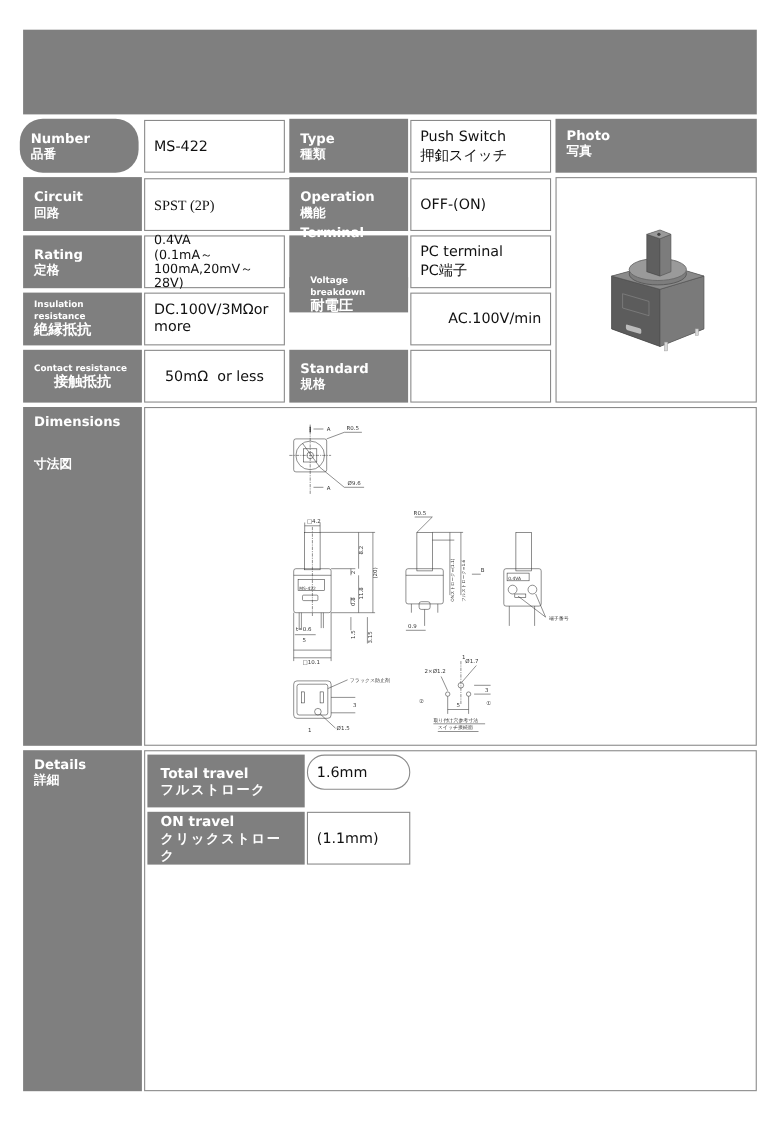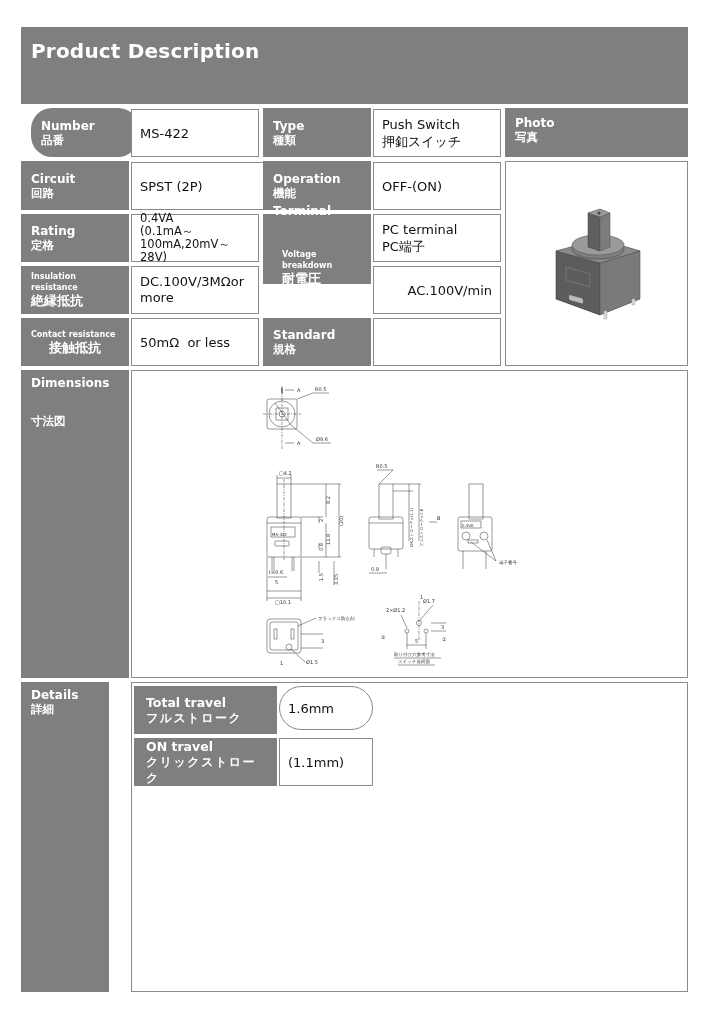--- a/index.html
+++ b/index.html
@@ -22,24 +22,23 @@
   .dims { display: block; }
   .sub-lbl { padding: 0 12px; display: flex; flex-direction: column; justify-content: center; }
   .sub-lbl .en { font-size: 12.5px; font-weight: bold; line-height: 15px; }
   .sub-lbl .jp { font-size: 12px; font-weight: bold; line-height: 16px; letter-spacing: 1.5px; }
   svg text { font-family: "DejaVu Sans", sans-serif; }
 </style>
 </head>
 <body>
 
 <div class="abs dark header">
-  <div class="t1">Product Description</div>
-</div>
-
-<div class="abs dark lbl" style="left:31px;top:108px;width:108px;height:49px;border-radius:21px;">
+</div>
+
+<div class="abs dark lbl" style="left:18px;top:108px;width:108px;height:49px;border-radius:21px;">
   <div class="en">Number</div>
   <div class="jp">品番</div>
 </div>
 <div class="abs light val big" style="left:131px;top:109px;width:128px;height:48px;">
   <span>MS-422</span>
 </div>
 <div class="abs dark lbl" style="left:263px;top:108px;width:108px;height:49px;">
   <div class="en">Type</div>
   <div class="jp">種類</div>
 </div>
@@ -49,21 +48,21 @@
 </div>
 <div class="abs dark lbl top" style="left:505px;top:108px;width:183px;height:49px;padding-top:8px;">
   <div class="en">Photo</div>
   <div class="jp">写真</div>
 </div>
 
 <div class="abs dark lbl" style="left:21px;top:161px;width:108px;height:49px;">
   <div class="en">Circuit</div>
   <div class="jp">回路</div>
 </div>
-<div class="abs light val big" style="left:131px;top:162px;width:152px;height:48px;">
+<div class="abs light val big" style="left:131px;top:162px;width:152px;height:48px;font-family:Liberation Serif, serif;">
   <span>SPST (2P)</span>
 </div>
 <div class="abs dark lbl" style="left:263px;top:161px;width:108px;height:49px;">
   <div class="en">Operation</div>
   <div class="jp">機能</div>
 </div>
 <div class="abs light val big" style="left:373px;top:162px;width:128px;height:48px;">
   <span>OFF-(ON)</span>
 </div>
 
@@ -124,21 +123,21 @@
 </div>
 <div class="abs light val big" style="left:373px;top:266px;width:128px;height:48px;text-align:right;">
   <span>AC.100V/min</span>
 </div>
 
 <div class="abs dark lbl" style="left:21px;top:318px;width:108px;height:48px;">
   <div class="en small">Contact resistance</div>
   <div class="jp" style="font-size:13px;line-height:16px;text-align:center;">接触抵抗</div>
 </div>
 <div class="abs light val big" style="left:131px;top:318px;width:128px;height:48px;">
-  <span style="white-space:pre;">50mΩ  or less</span>
+  <span style="white-space:pre;text-align:center;">50mΩ  or less</span>
 </div>
 <div class="abs dark lbl" style="left:263px;top:318px;width:108px;height:48px;">
   <div class="en">Standard</div>
   <div class="jp">規格</div>
 </div>
 <div class="abs light val" style="left:373px;top:318px;width:128px;height:48px;">
   <span></span>
 </div>
 
 <div class="abs dark lbl top" style="left:21px;top:370px;width:108px;height:308px;gap:24px;">
@@ -286,31 +285,31 @@
       <line x1="430" y1="630" x2="445" y2="630"></line>
       <text x="440" y="628" fill="#333" stroke="none">3</text>
       <text x="393" y="655" fill="#333" stroke="none" font-size="4.5">取り付け穴参考寸法</text>
       <line x1="393" y1="657" x2="440" y2="657"></line>
       <text x="397" y="662" fill="#333" stroke="none" font-size="4.5">スイッチ接続面</text>
       <line x1="397" y1="664" x2="434" y2="664"></line>
     </g>
   </svg>
 </div>
 
-<div class="abs dark lbl top" style="left:21px;top:682px;width:88px;height:310px;">
+<div class="abs dark lbl top" style="left:21px;top:682px;width:108px;height:310px;">
   <div class="en">Details</div>
   <div class="jp">詳細</div>
 </div>
 <div class="abs light" style="left:131px;top:682px;width:557px;height:310px;"></div>
 
 <div class="abs dark sub-lbl" style="left:134px;top:686px;width:143px;height:48px;">
   <div class="en">Total travel</div>
   <div class="jp">フルストローク</div>
 </div>
-<div class="abs light val big" style="left:279px;top:686px;width:94px;height:44px;border-radius:22px;">
+<div class="abs light val big" style="left:279px;top:686px;width:94px;height:32px;border-radius:22px;">
   <span>1.6mm</span>
 </div>
 
 <div class="abs dark sub-lbl" style="left:134px;top:738px;width:143px;height:48px;">
   <div class="en">ON travel</div>
   <div class="jp">クリックストローク</div>
 </div>
 <div class="abs light val big" style="left:279px;top:738px;width:94px;height:48px;">
   <span>(1.1mm)</span>
 </div>

